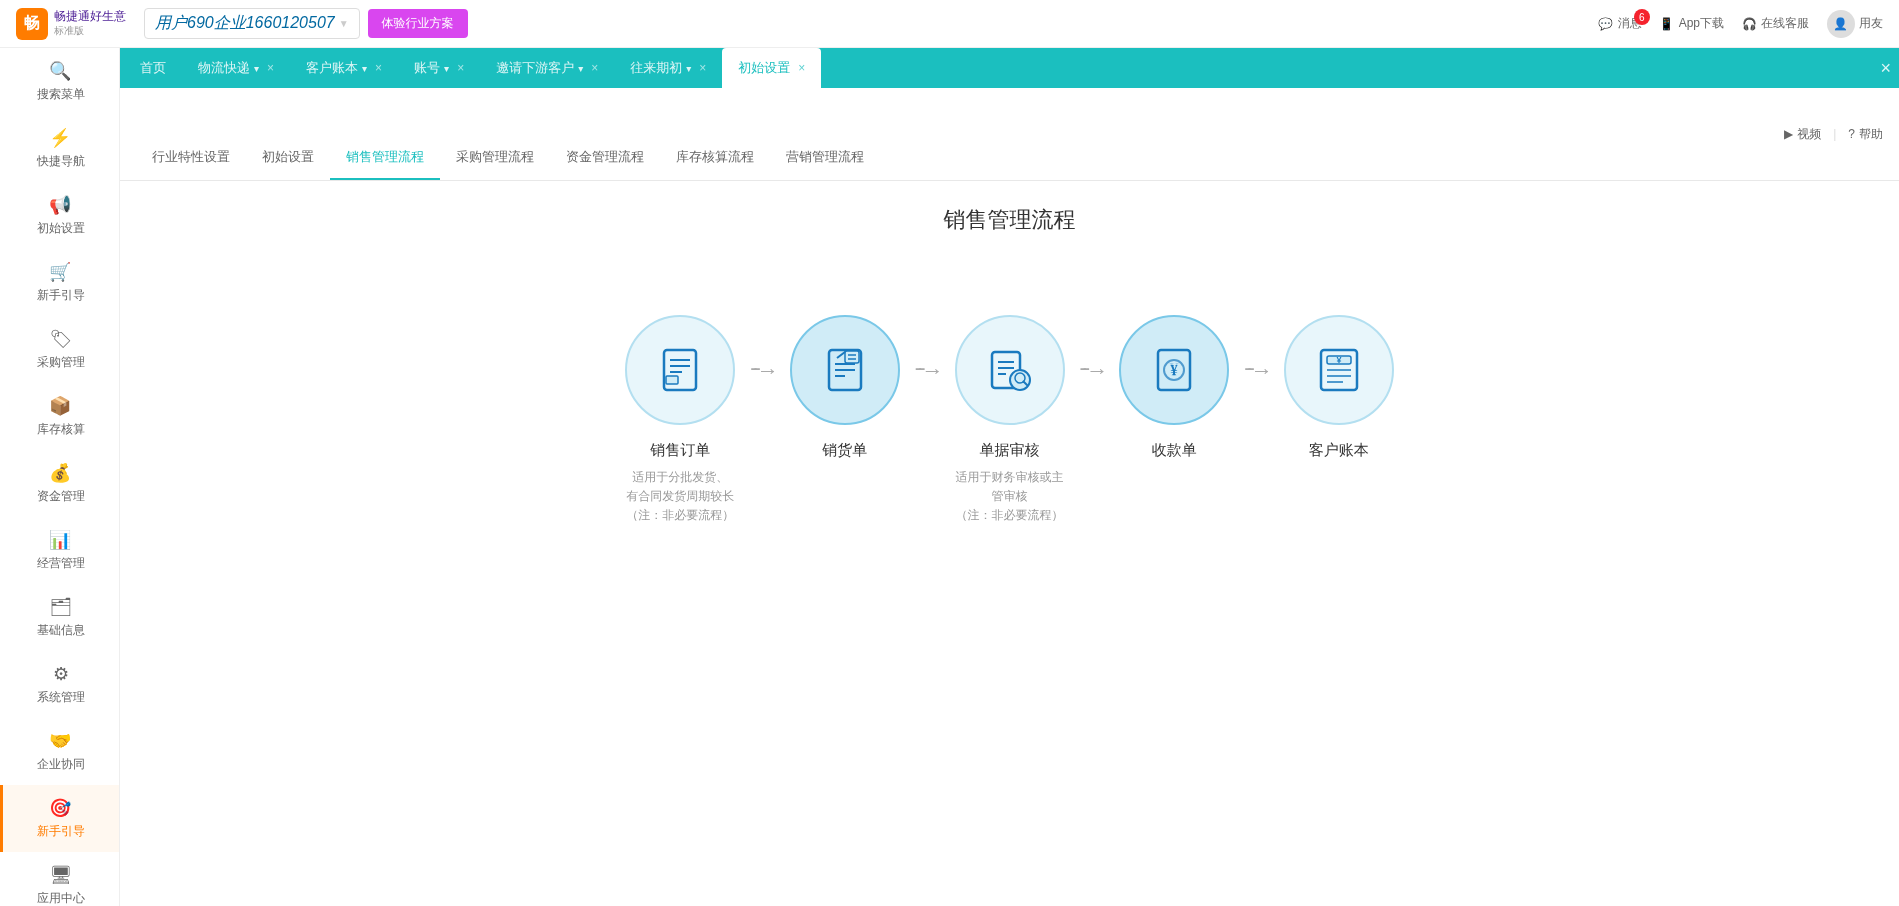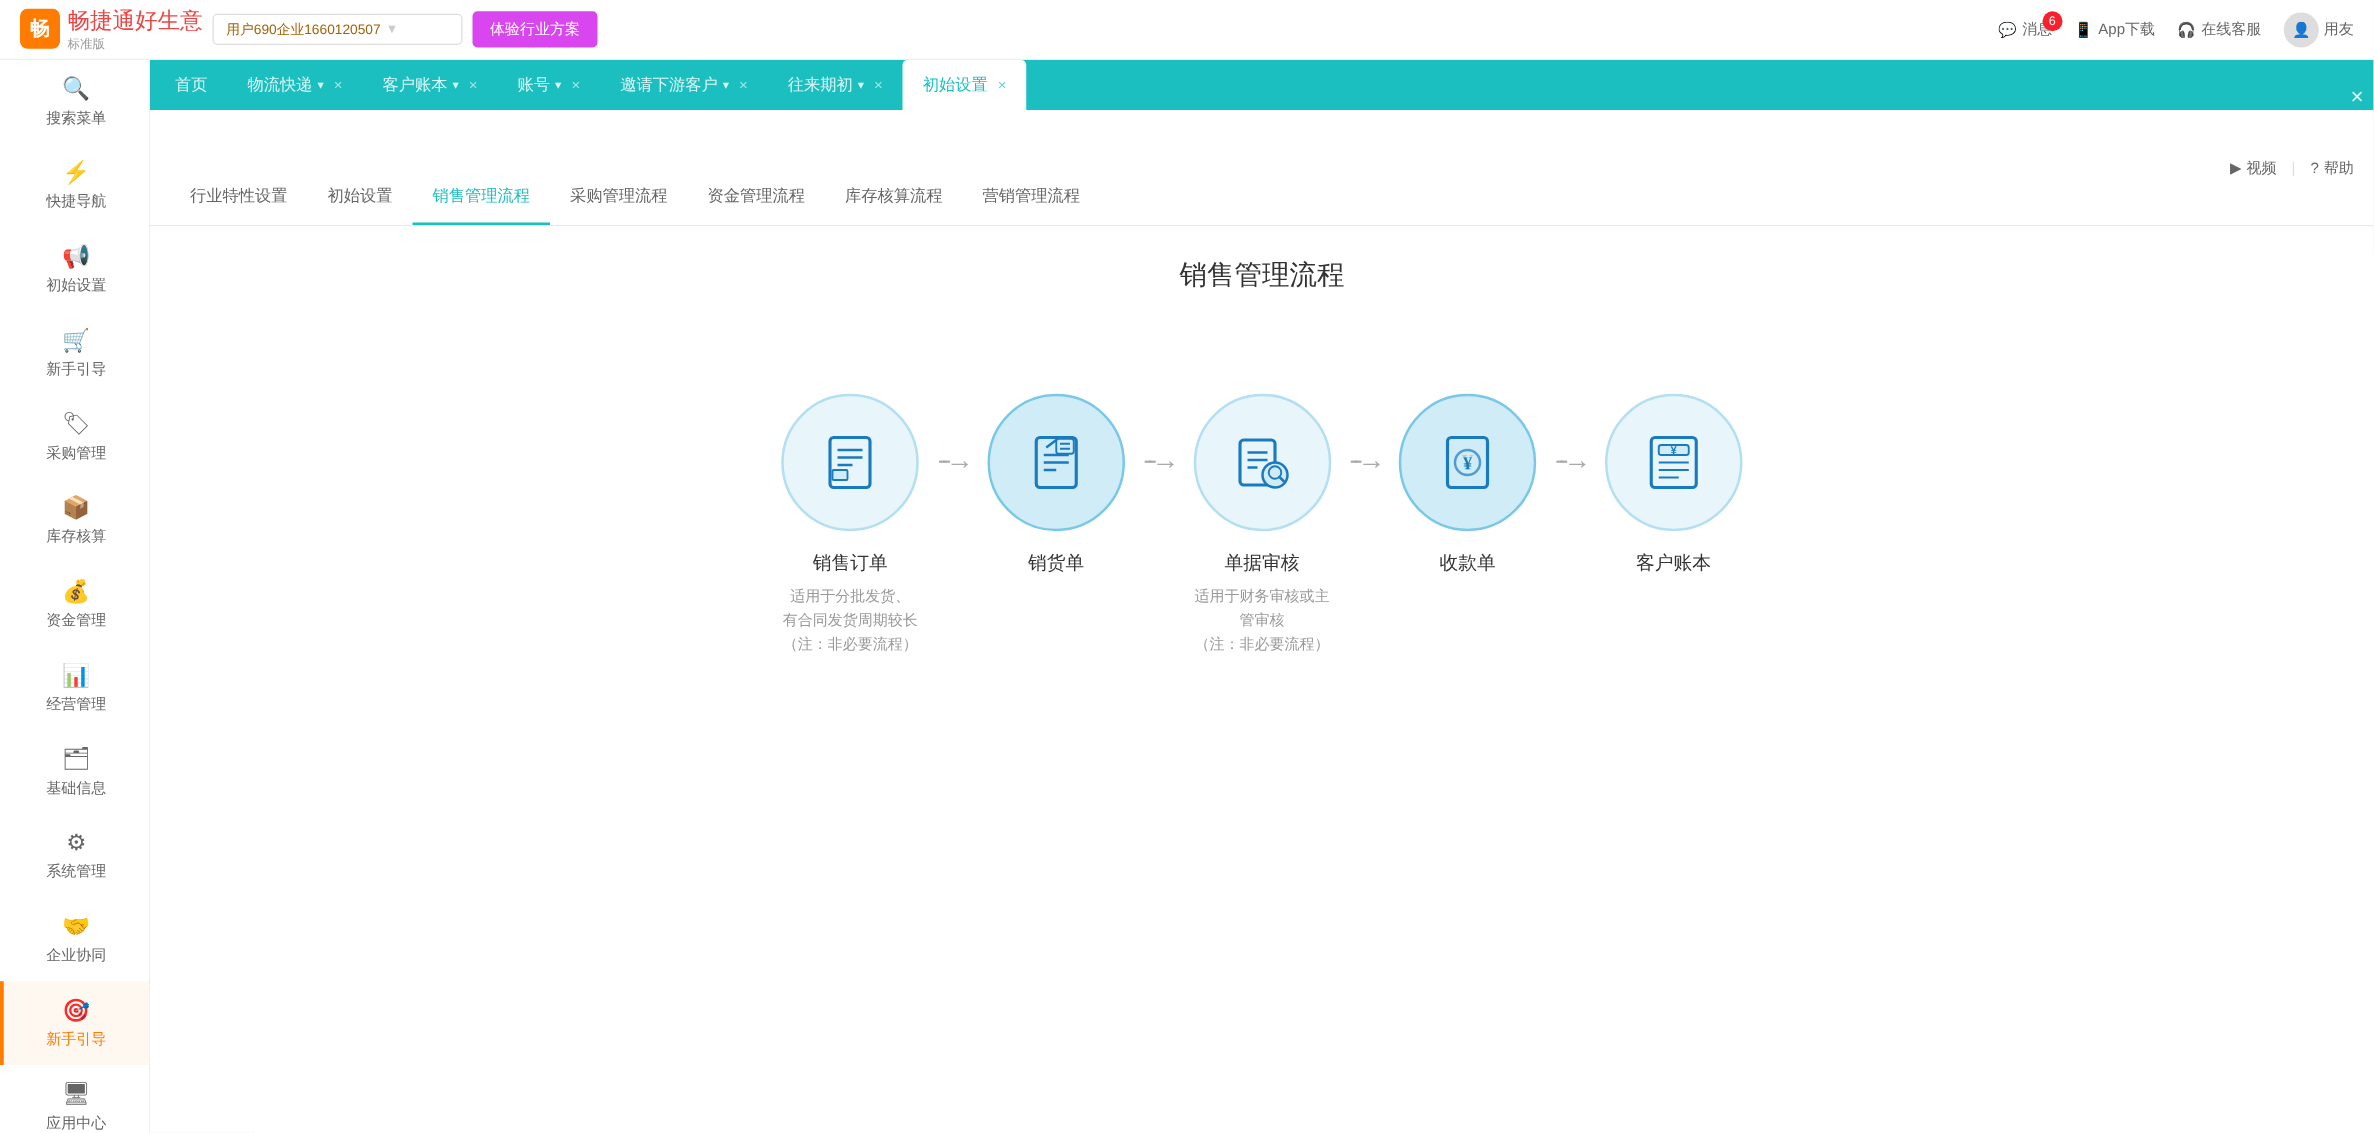--- a/index.html
+++ b/index.html
@@ -4,45 +4,45 @@
   <style>
     * { box-sizing: border-box; margin: 0; padding: 0; }
     body { font-family: "Microsoft YaHei", "PingFang SC", sans-serif; font-size: 13px; background: #f5f5f5; color: #333; height: 906px; overflow: hidden; }
 
     
     .app-container { display: flex; flex-direction: column; height: 100%; }
     .top-bar { display: flex; align-items: center; justify-content: space-between; background: #fff; padding: 0 16px; height: 48px; border-bottom: 1px solid #eee; flex-shrink: 0; }
     .top-bar-left { display: flex; align-items: center; gap: 8px; }
     .logo-area { display: flex; align-items: center; gap: 6px; min-width: 120px; }
     .logo-icon { width: 32px; height: 32px; background: #ff7c00; border-radius: 6px; display: flex; align-items: center; justify-content: center; color: #fff; font-size: 16px; font-weight: bold; }
-    .logo-text { font-size: 18px; color: #ef4444; line-height: 1.3; text-align: center; }
+    .logo-text { font-size: 12px; color: #4c1d95; line-height: 1.3; text-align: center; }
     .logo-sub { font-size: 10px; color: #999; }
     .user-selector { display: flex; align-items: center; gap: 4px; border: 1px solid #ddd; border-radius: 4px; padding: 4px 10px; cursor: pointer; background: #fff; min-width: 200px; }
-    .user-selector-text { font-size: 11px; color: #a16207; }
+    .user-selector-text { font-size: 16px; color: #0369a1; font-style: italic; }
     .experience-btn { background: #d946ef; color: #fff; border: none; border-radius: 4px; padding: 6px 14px; cursor: pointer; font-size: 12px; white-space: nowrap; }
     .top-bar-right { display: flex; align-items: center; gap: 18px; }
     .top-right-item { display: flex; align-items: center; gap: 4px; cursor: pointer; font-size: 12px; color: #666; position: relative; }
     .badge { position: absolute; top: -6px; right: -8px; background: #f5222d; color: #fff; border-radius: 8px; font-size: 10px; padding: 0 4px; min-width: 16px; height: 16px; display: flex; align-items: center; justify-content: center; }
     .avatar { width: 28px; height: 28px; border-radius: 50%; background: #ddd; display: flex; align-items: center; justify-content: center; font-size: 12px; color: #888; }
 
     
     .main-layout { display: flex; flex: 1; overflow: hidden; }
 
     
     .sidebar { width: 120px; background: #fff; border-right: 1px solid #eee; display: flex; flex-direction: column; overflow-y: auto; flex-shrink: 0; }
     .sidebar-item { display: flex; flex-direction: column; align-items: center; padding: 12px 4px; cursor: pointer; gap: 4px; border-left: 3px solid transparent; color: #666; transition: all 0.2s; }
     .sidebar-item.active { background: #fff8f0; color: #ff7c00; border-left-color: #ff7c00; }
     .sidebar-item-icon { font-size: 18px; }
     .sidebar-item-label { font-size: 12px; text-align: center; }
 
     
     .content-area { flex: 1; display: flex; flex-direction: column; overflow: hidden; }
 
     
-    .nav-tabs-bar { background: #1bbfbf; display: flex; align-items: flex-end; height: 40px; padding: 0 4px; flex-shrink: 0; position: relative; }
+    .nav-tabs-bar { background: #1bbfbf; display: flex; align-items: center; height: 40px; padding: 0 4px; flex-shrink: 0; position: relative; }
     .nav-tab { display: flex; align-items: center; gap: 4px; padding: 0 16px; height: 40px; cursor: pointer; color: rgba(255,255,255,0.85); font-size: 13px; position: relative; white-space: nowrap; }
     .nav-tab.active { background: #fff; color: #1bbfbf; border-radius: 4px 4px 0 0; }
     .nav-tab-close { font-size: 12px; margin-left: 4px; opacity: 0.7; }
     .nav-tab-arrow { font-size: 10px; }
     .nav-bar-close { position: absolute; right: 8px; color: rgba(255,255,255,0.85); cursor: pointer; font-size: 18px; }
 
     
     .page-tabs { background: #fff; border-bottom: 1px solid #e8e8e8; padding: 0 16px; display: flex; align-items: center; justify-content: space-between; flex-shrink: 0; }
     .page-tabs-left { display: flex; align-items: center; margin-top: 48px; }
     .page-tab { padding: 12px 16px; cursor: pointer; font-size: 13px; color: #666; border-bottom: 2px solid transparent; white-space: nowrap; }

